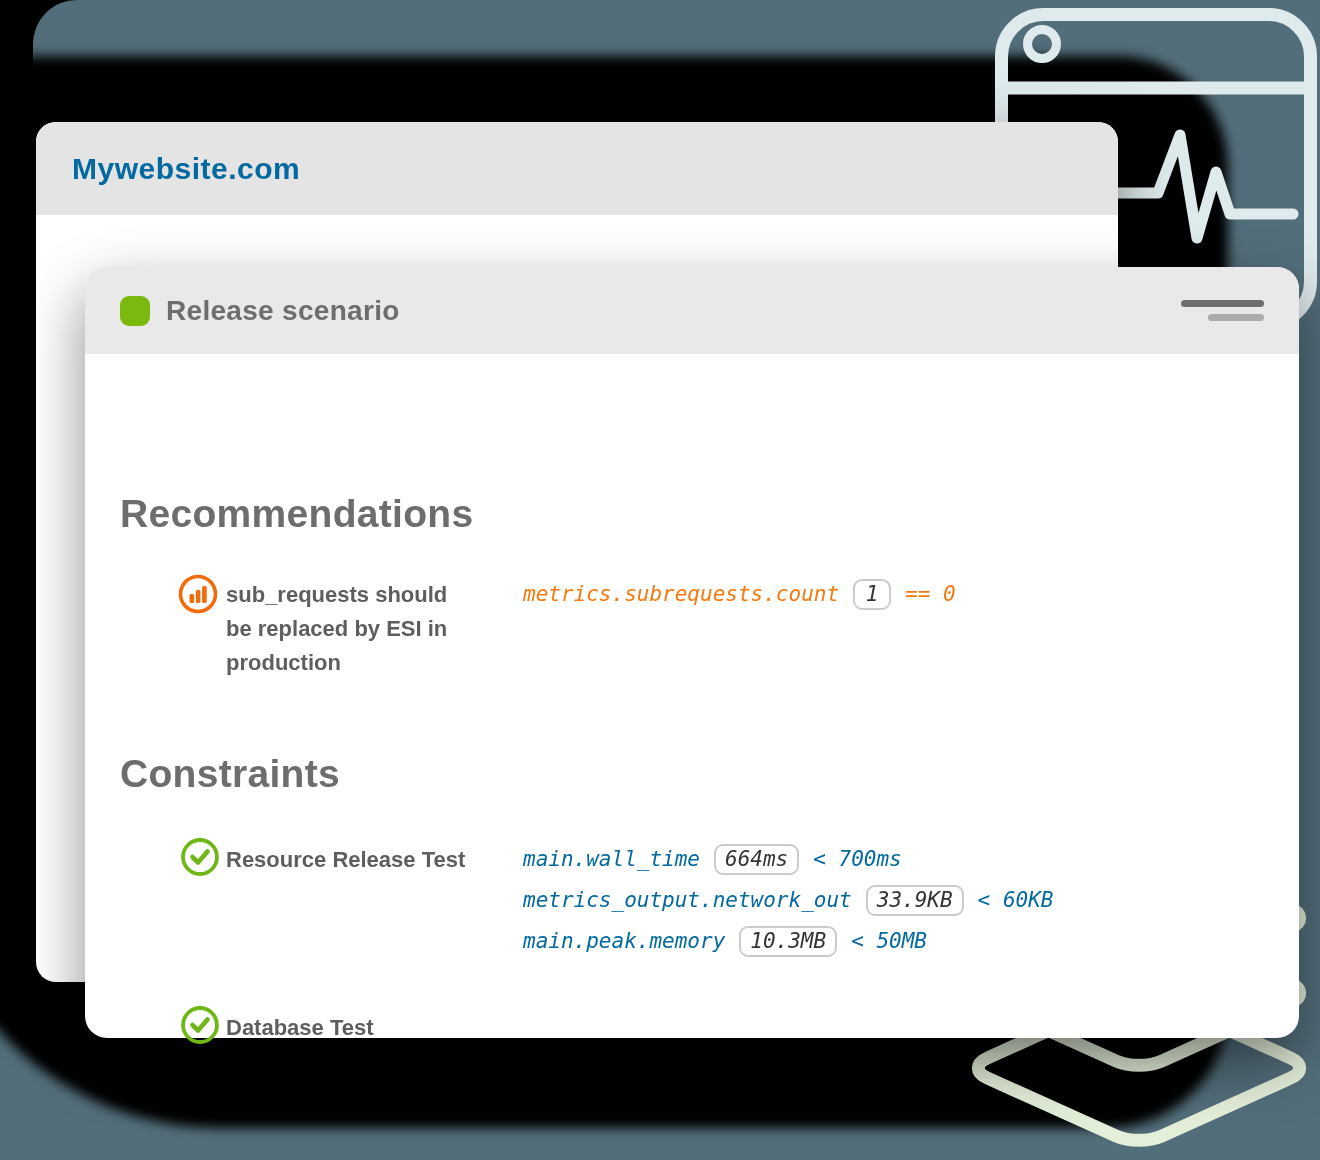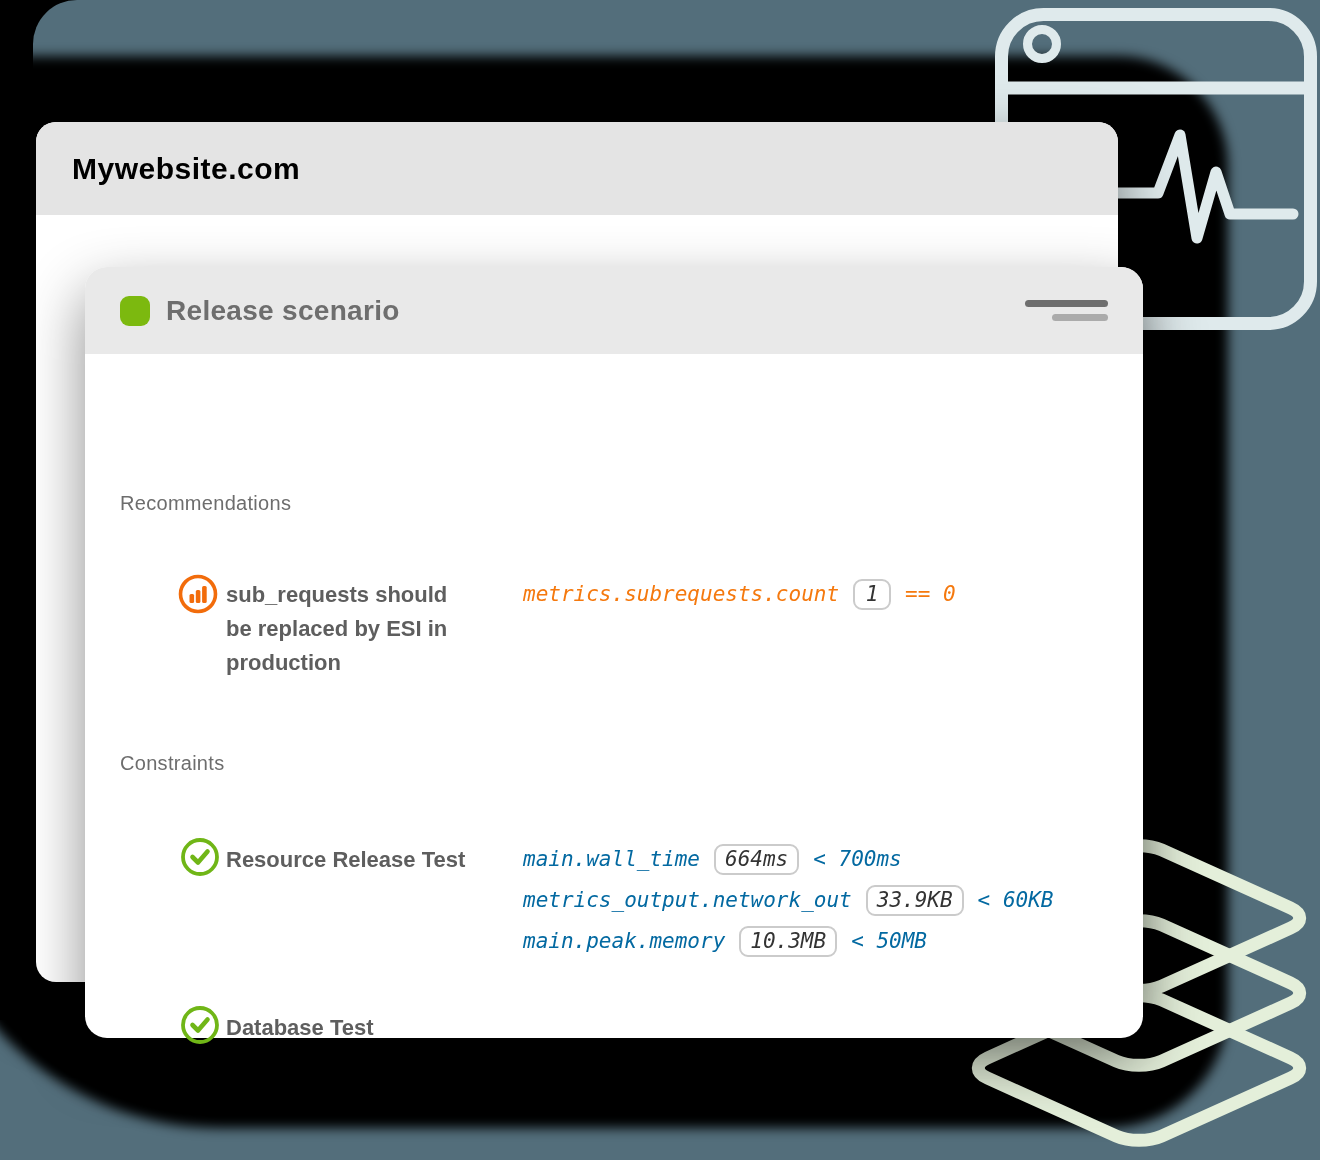--- a/index.html
+++ b/index.html
@@ -14,34 +14,34 @@
                border-radius:110px 110px 120px 300px;filter:blur(6px);}
 
   
   .monitor-illustration{position:absolute;left:995px;top:8px;width:322px;height:322px;}
   .stack-illustration{position:absolute;left:0;top:0;width:1320px;height:1160px;pointer-events:none;}
 
   
   .browser-window{position:absolute;left:36px;top:122px;width:1082px;height:860px;background:#fff;
                   border-radius:20px;box-shadow:0 25px 60px rgba(0,0,0,.5);}
   .browser-bar{height:93px;background:#e4e4e4;border-radius:20px 20px 0 0;display:flex;align-items:center;}
-  .browser-title{margin-left:36px;font-size:30px;font-weight:700;color:#000000;letter-spacing:.5px;}
+  .browser-title{margin-left:36px;font-size:30px;font-weight:700;color:#0369a1;letter-spacing:.5px;}
 
   
-  .release-card{position:absolute;left:85px;top:267px;width:1058px;height:771px;background:#fff;
+  .release-card{position:absolute;left:85px;top:267px;width:1214px;height:771px;background:#fff;
                 border-radius:22px;box-shadow:0 25px 60px rgba(0,0,0,.45);}
   .card-header{height:87px;background:#e9e9e9;border-radius:22px 22px 0 0;display:flex;align-items:center;}
   .card-square{width:30px;height:30px;border-radius:9px;background:#7cb90f;margin-left:35px;flex:0 0 auto;}
   .card-title{margin-left:16px;font-size:28px;font-weight:700;color:#6e6e6e;letter-spacing:.3px;}
   .menu-lines{margin-left:auto;margin-right:35px;display:flex;flex-direction:column;align-items:flex-end;cursor:pointer;}
   .menu-line-1{width:83px;height:7px;border-radius:4px;background:#6e6e6e;}
   .menu-line-2{width:56px;height:7px;border-radius:4px;background:#ababab;margin-top:7px;}
 
   .card-body{position:relative;width:100%;height:684px;}
-  .section-heading{position:absolute;font-size:20px;font-weight:400;color:#6d6d6d;letter-spacing:.3px;text-align:center;}
+  .section-heading{position:absolute;font-size:39px;font-weight:700;color:#6d6d6d;letter-spacing:.3px;text-align:center;}
   .h-reco{left:35px;top:138px;}
   .h-cons{left:35px;top:398px;}
 
   .row-icon{position:absolute;width:42px;height:42px;}
   .icon-reco{left:92px;top:219px;}
   .icon-test1{left:94px;top:482px;}
   .icon-test2{left:94px;top:650px;}
 
   .row-label{position:absolute;font-size:22px;font-weight:700;color:#5e5e5e;line-height:34px;}
   .label-reco{left:141px;top:224px;width:250px;}

